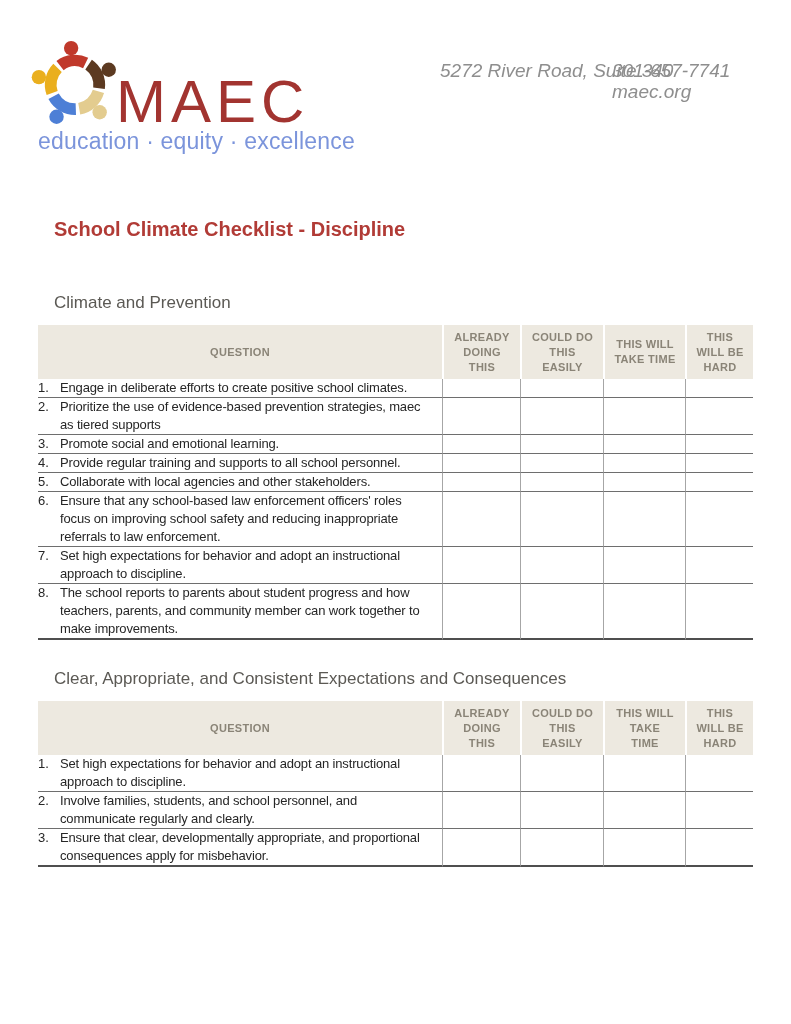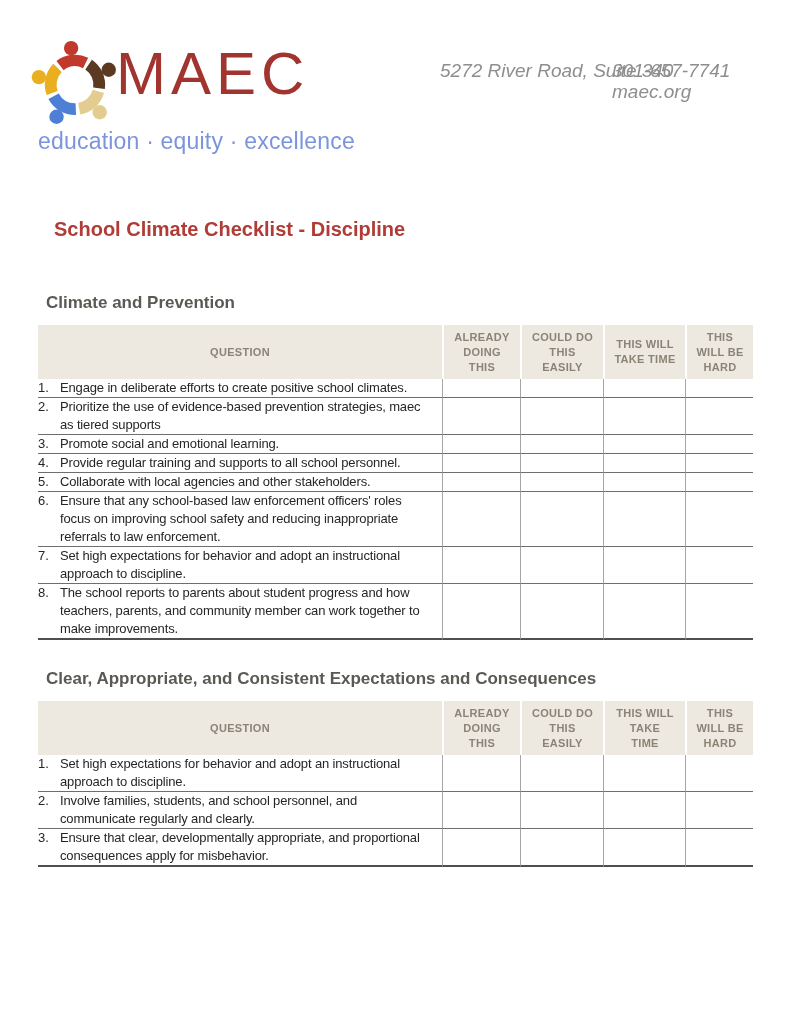--- a/index.html
+++ b/index.html
@@ -31,43 +31,43 @@
   }
   
   .emblem{position:absolute;left:30px;top:38px;width:90px;height:90px;}
   .fig-body{fill:none;stroke-width:13;}
   .fig-red{stroke:var(--emblem-red);}  .head-red{fill:var(--emblem-red);}
   .fig-brown{stroke:var(--emblem-brown);} .head-brown{fill:var(--emblem-brown);}
   .fig-tan{stroke:var(--emblem-tan);}   .head-tan{fill:var(--emblem-tan);}
   .fig-blue{stroke:var(--emblem-blue);} .head-blue{fill:var(--emblem-blue);}
   .fig-yellow{stroke:var(--emblem-yellow);} .head-yellow{fill:var(--emblem-yellow);}
   .brand{
-    position:absolute;left:116px;top:44px;
+    position:absolute;left:116px;top:72px;
     font-size:60px;line-height:1;letter-spacing:5px;
     color:var(--brand-red);font-weight:400;
   }
   .tagline{
     position:absolute;left:38px;top:128px;
     font-size:23px;color:var(--tagline-blue);letter-spacing:0.2px;
   }
   .contact{position:absolute;top:60px;font-style:italic;color:var(--contact-text);
     font-size:19px;line-height:21px;}
   .contact.c1{left:440px;}
   .contact.c2{left:612px;}
   
   .doc-title{
     position:absolute;left:38px;top:202px;margin:16px;
     font-size:20px;font-weight:700;color:var(--title-red);
   }
   
   .sections{position:absolute;left:38px;top:292px;width:715px;}
   .section + .section{margin-top:28px;}
   .section-heading{
-    margin:0 0 12px 8px;font-size:17px;line-height:21px;
-    font-weight:700;color:var(--section-heading);
+    margin:0 0 12px 16px;font-size:17px;line-height:21px;
+    font-weight:400;color:var(--section-heading);
   }
   table.checklist{border-collapse:separate;border-spacing:0;width:715px;table-layout:fixed;}
   table.checklist th{
     background:var(--table-header-bg);
     color:var(--table-header-text);
     font-size:11px;font-weight:700;letter-spacing:0.3px;
     line-height:15px;white-space:pre-line;
     height:54px;vertical-align:middle;text-align:center;
     padding:0 2px;border-left:2px solid #ffffff;
   }

